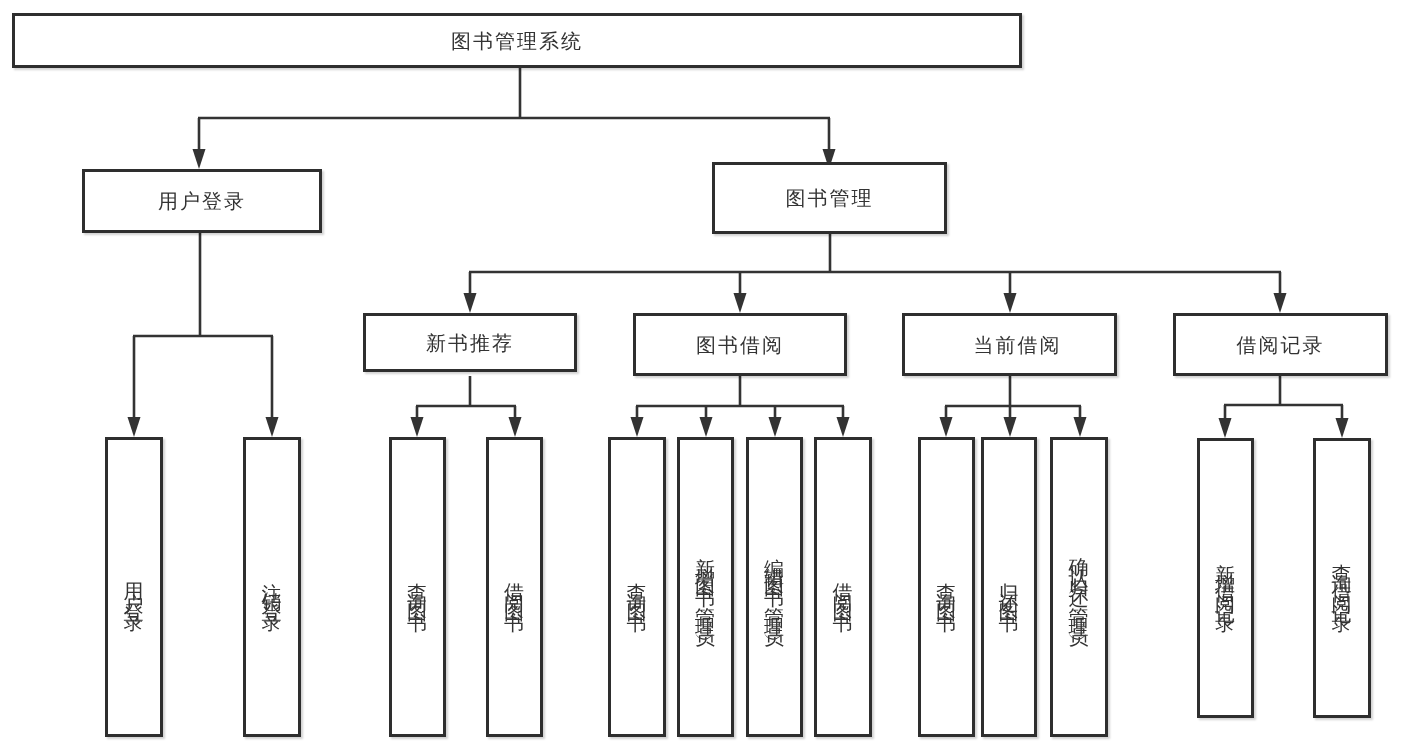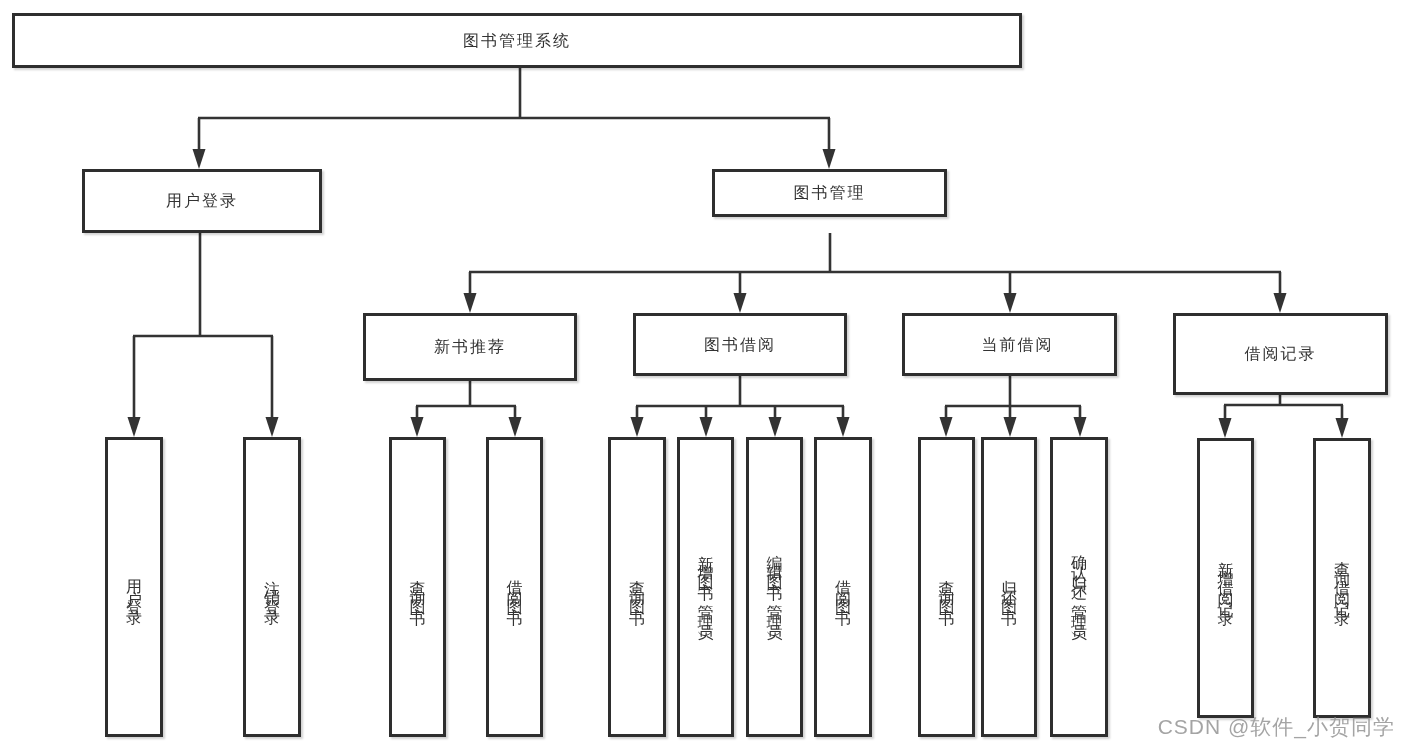--- a/index.html
+++ b/index.html
@@ -27,21 +27,21 @@
     box-sizing: border-box;
     border: 3px solid #2e2e2e;
     background: #ffffff;
     display: flex;
     align-items: center;
     justify-content: center;
     color: #333333;
     box-shadow: 2px 2px 2px rgba(0,0,0,0.18);
   }
   .node .node-label {
-    font-size: 16px;
+    font-size: 20px;
     letter-spacing: 2px;
     white-space: nowrap;
     line-height: 1;
   }
   .node.vertical .node-label {
     writing-mode: vertical-rl;
     text-orientation: mixed;
     letter-spacing: 10px;
     white-space: normal;
     line-height: 1;
@@ -129,33 +129,33 @@
         <polygon points="1335.5,418 1348.5,418 1342,438" fill="#333333"></polygon>
       </g>
     </svg>
   <div id="nodes-layer">
       <div class="node" style="left: 12px; top: 13px; width: 1010px; height: 55px;">
         <span class="node-label">图书管理系统</span>
       </div>
       <div class="node" style="left: 82px; top: 169px; width: 240px; height: 64px;">
         <span class="node-label">用户登录</span>
       </div>
-      <div class="node" style="left: 712px; top: 169px; width: 235px; height: 48px;">
+      <div class="node" style="left: 712px; top: 162px; width: 235px; height: 72px;">
         <span class="node-label">图书管理</span>
       </div>
-      <div class="node" style="left: 363px; top: 313px; width: 214px; height: 68px;">
+      <div class="node" style="left: 363px; top: 313px; width: 214px; height: 59px;">
         <span class="node-label">新书推荐</span>
       </div>
       <div class="node" style="left: 633px; top: 313px; width: 214px; height: 63px; text-align: right;">
         <span class="node-label">图书借阅</span>
       </div>
       <div class="node" style="left: 902px; top: 313px; width: 215px; height: 63px; padding-left: 16px;">
         <span class="node-label">当前借阅</span>
       </div>
-      <div class="node" style="left: 1173px; top: 313px; width: 215px; height: 82px;">
+      <div class="node" style="left: 1173px; top: 313px; width: 215px; height: 63px;">
         <span class="node-label">借阅记录</span>
       </div>
       <div class="node vertical" style="left: 105px; top: 437px; width: 58px; height: 300px;">
         <span class="node-label">用户登录</span>
       </div>
       <div class="node vertical" style="left: 243px; top: 437px; width: 58px; height: 300px;">
         <span class="node-label">注销登录</span>
       </div>
       <div class="node vertical" style="left: 389px; top: 437px; width: 57px; height: 300px;">
         <span class="node-label">查询图书</span>
@@ -184,14 +184,13 @@
       <div class="node vertical" style="left: 1050px; top: 437px; width: 58px; height: 300px;">
         <span class="node-label">确认归还（管理员）</span>
       </div>
       <div class="node vertical" style="left: 1197px; top: 438px; width: 57px; height: 280px;">
         <span class="node-label">新增借阅记录</span>
       </div>
       <div class="node vertical" style="left: 1313px; top: 438px; width: 58px; height: 280px;">
         <span class="node-label">查询借阅记录</span>
       </div>
     </div>
-  <div id="watermark">CSDN @软件_小贺同学</div>
 </div>
 
 </body></html>

